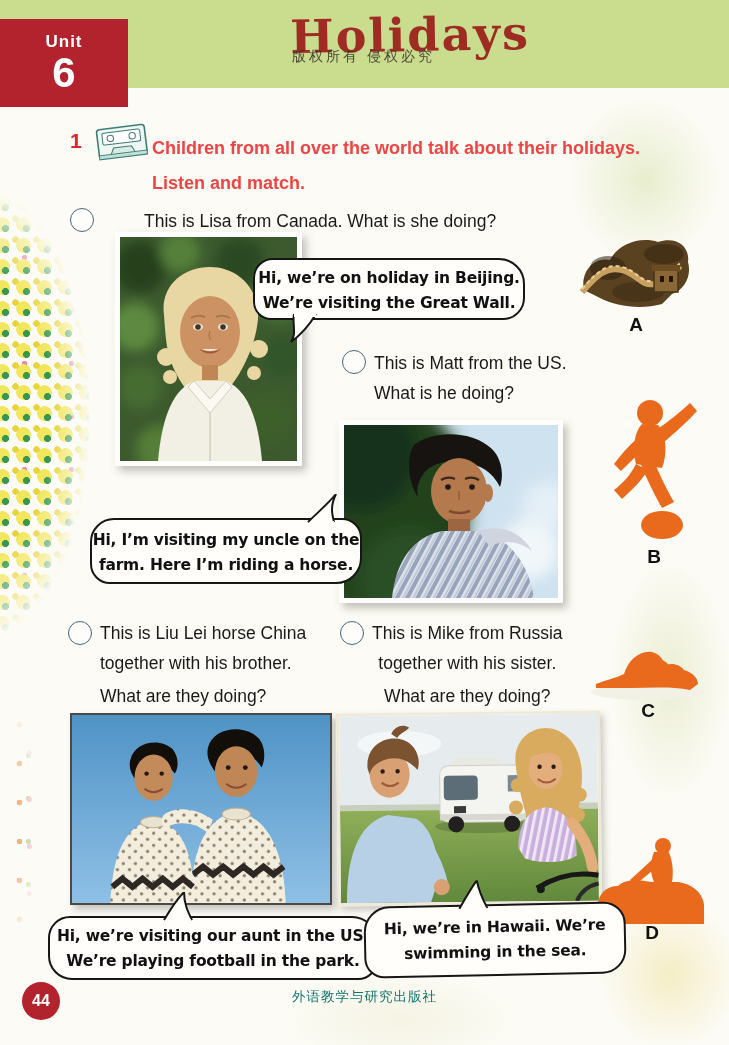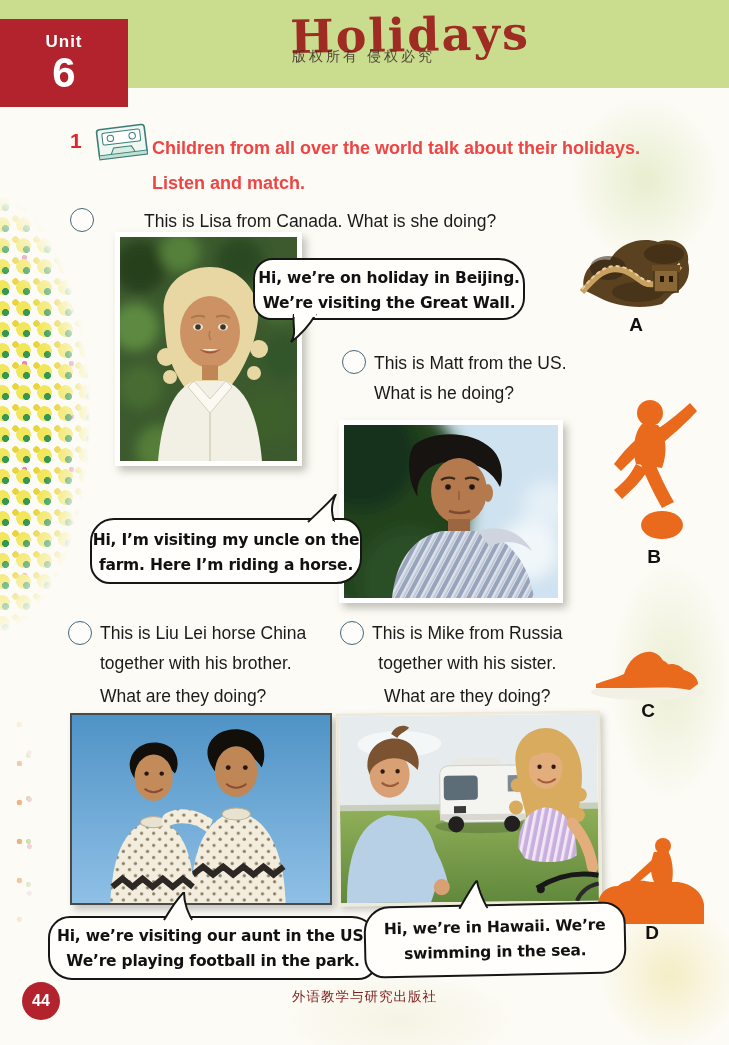--- a/index.html
+++ b/index.html
@@ -89,21 +89,21 @@
   .opt { position:absolute; z-index:2; }
   .opt svg { display:block; width:100%; height:100%; }
   .opt-label { position:absolute; z-index:2; width:116px; text-align:center;
                font-size:19px; font-weight:bold; color:#111; }
 
   
   .page-num { position:absolute; left:22px; top:982px; width:38px; height:38px; border-radius:50%;
               background:#b3232e; color:#fff; font-weight:bold; font-size:16px; line-height:38px;
               text-align:center; z-index:3; }
   .publisher { position:absolute; left:0; top:988px; width:729px; text-align:center; z-index:2;
-               font-size:13.5px; color:#7f1d1d; letter-spacing:1px; font-family:sans-serif; }
+               font-size:13.5px; color:#0f766e; letter-spacing:1px; font-family:sans-serif; }
 </style>
 </head>
 <body>
 
 <div class="page">
 
   <div class="band"></div>
   <div class="page-title">Holidays</div>
   <div class="unit-box">
     <div class="unit-label">Unit</div>

